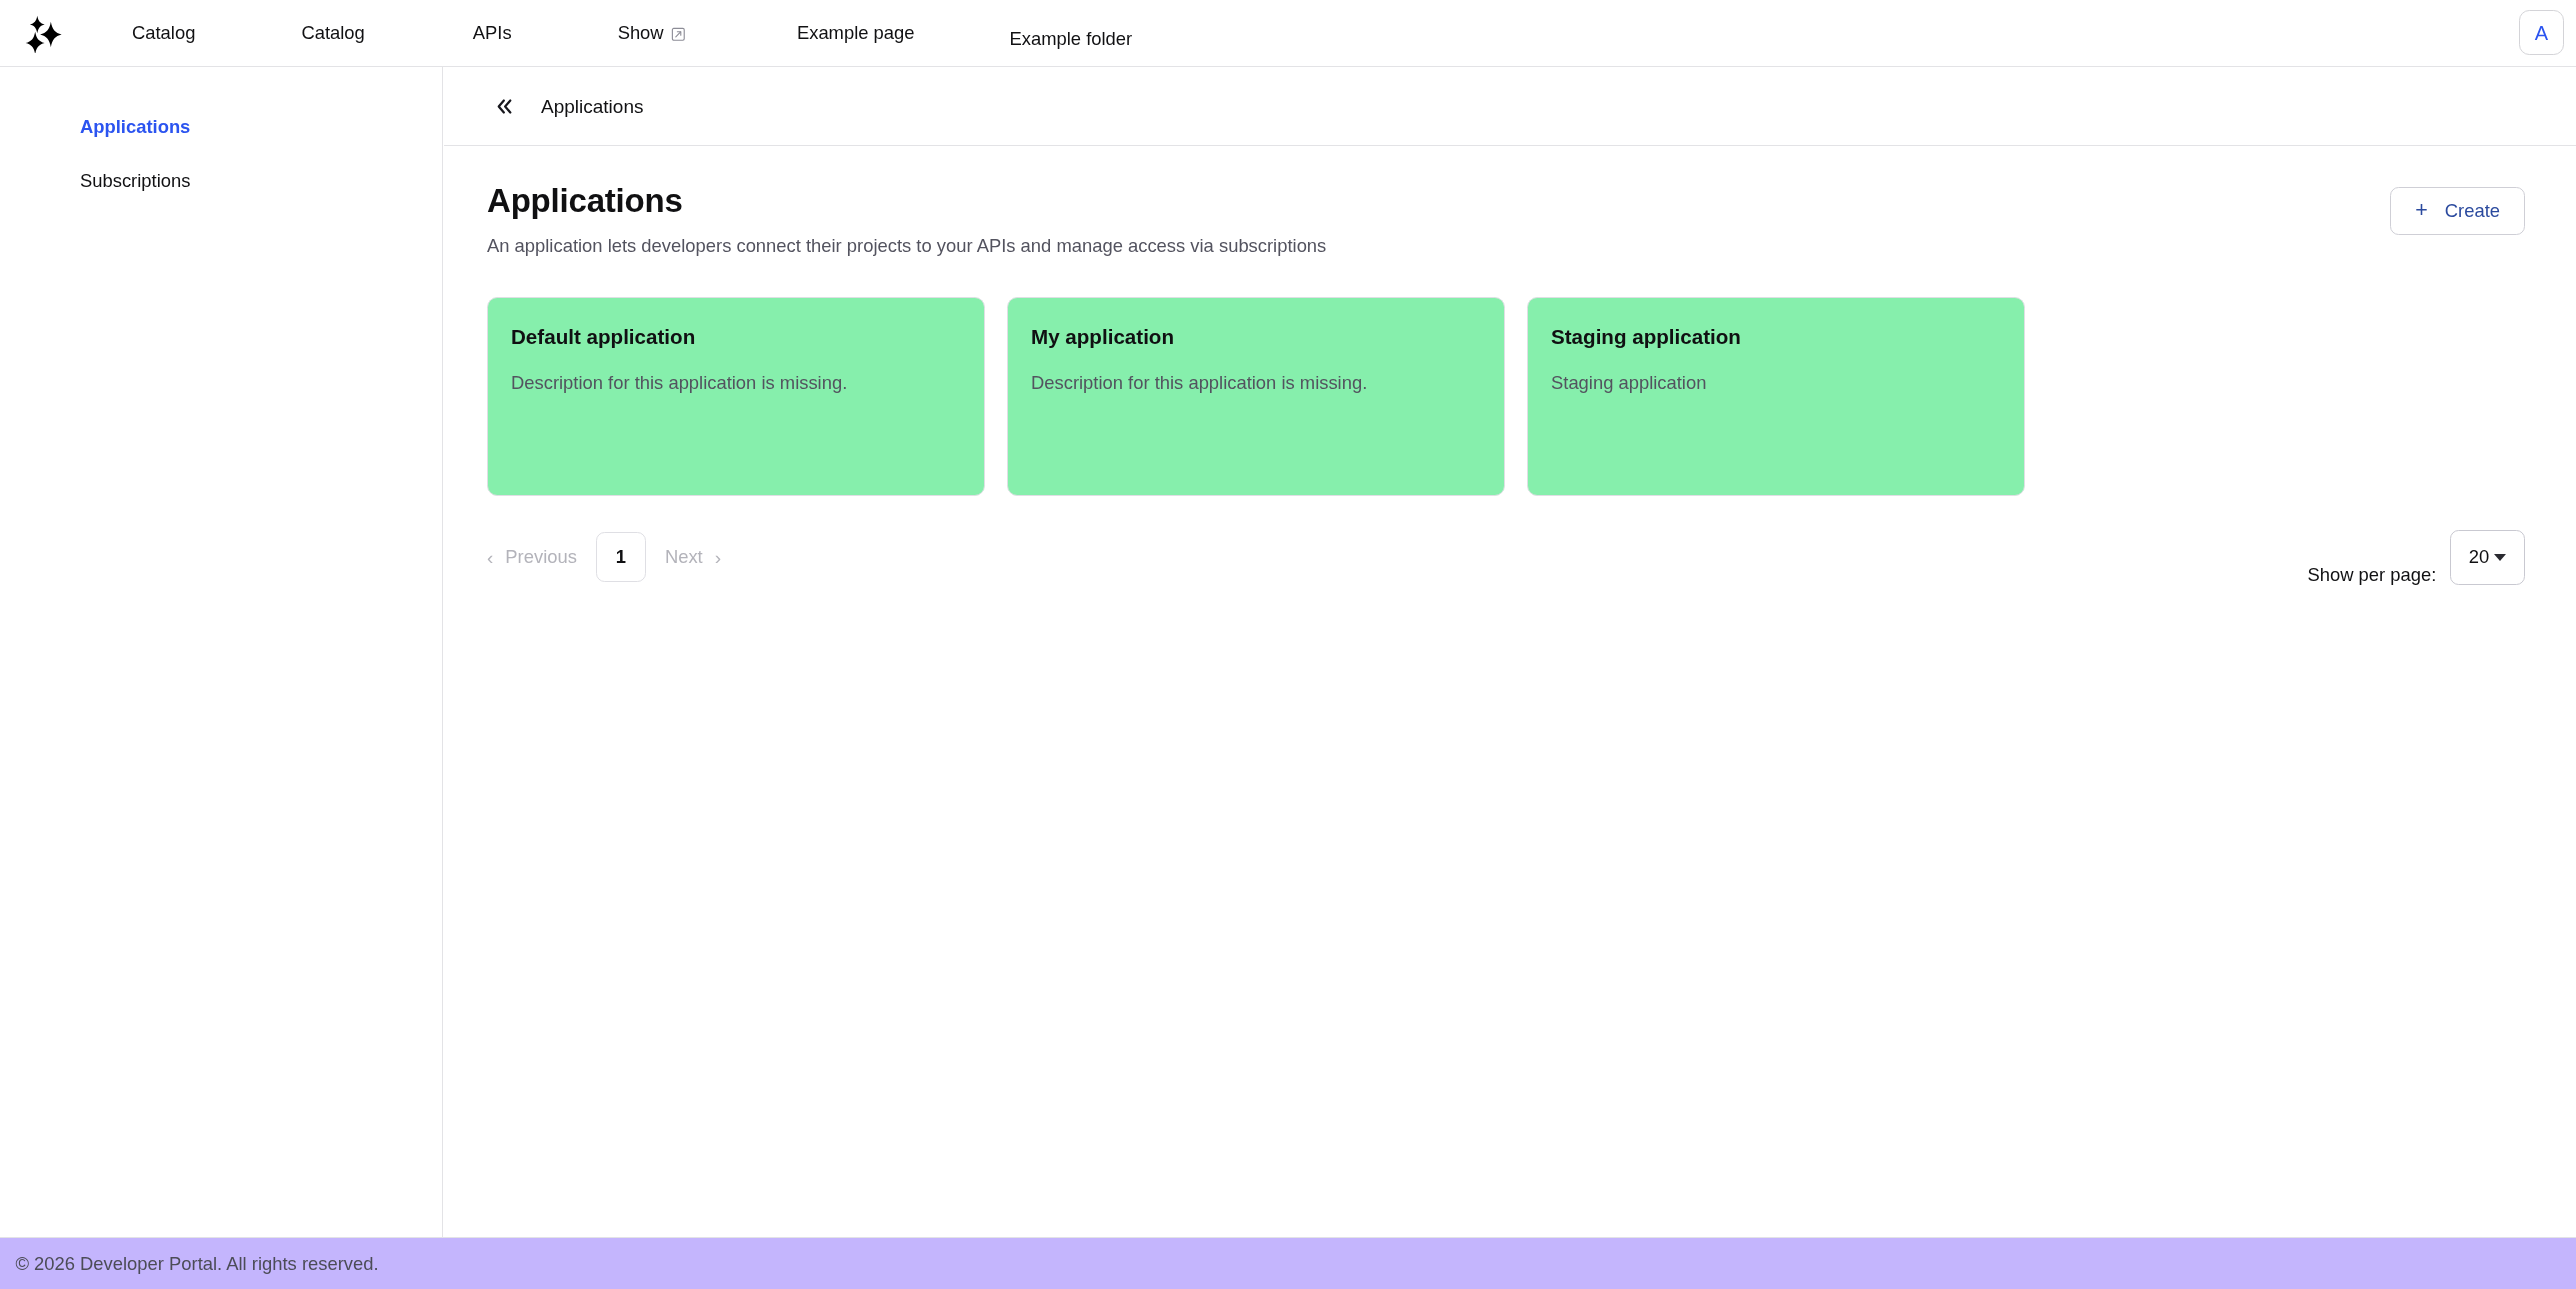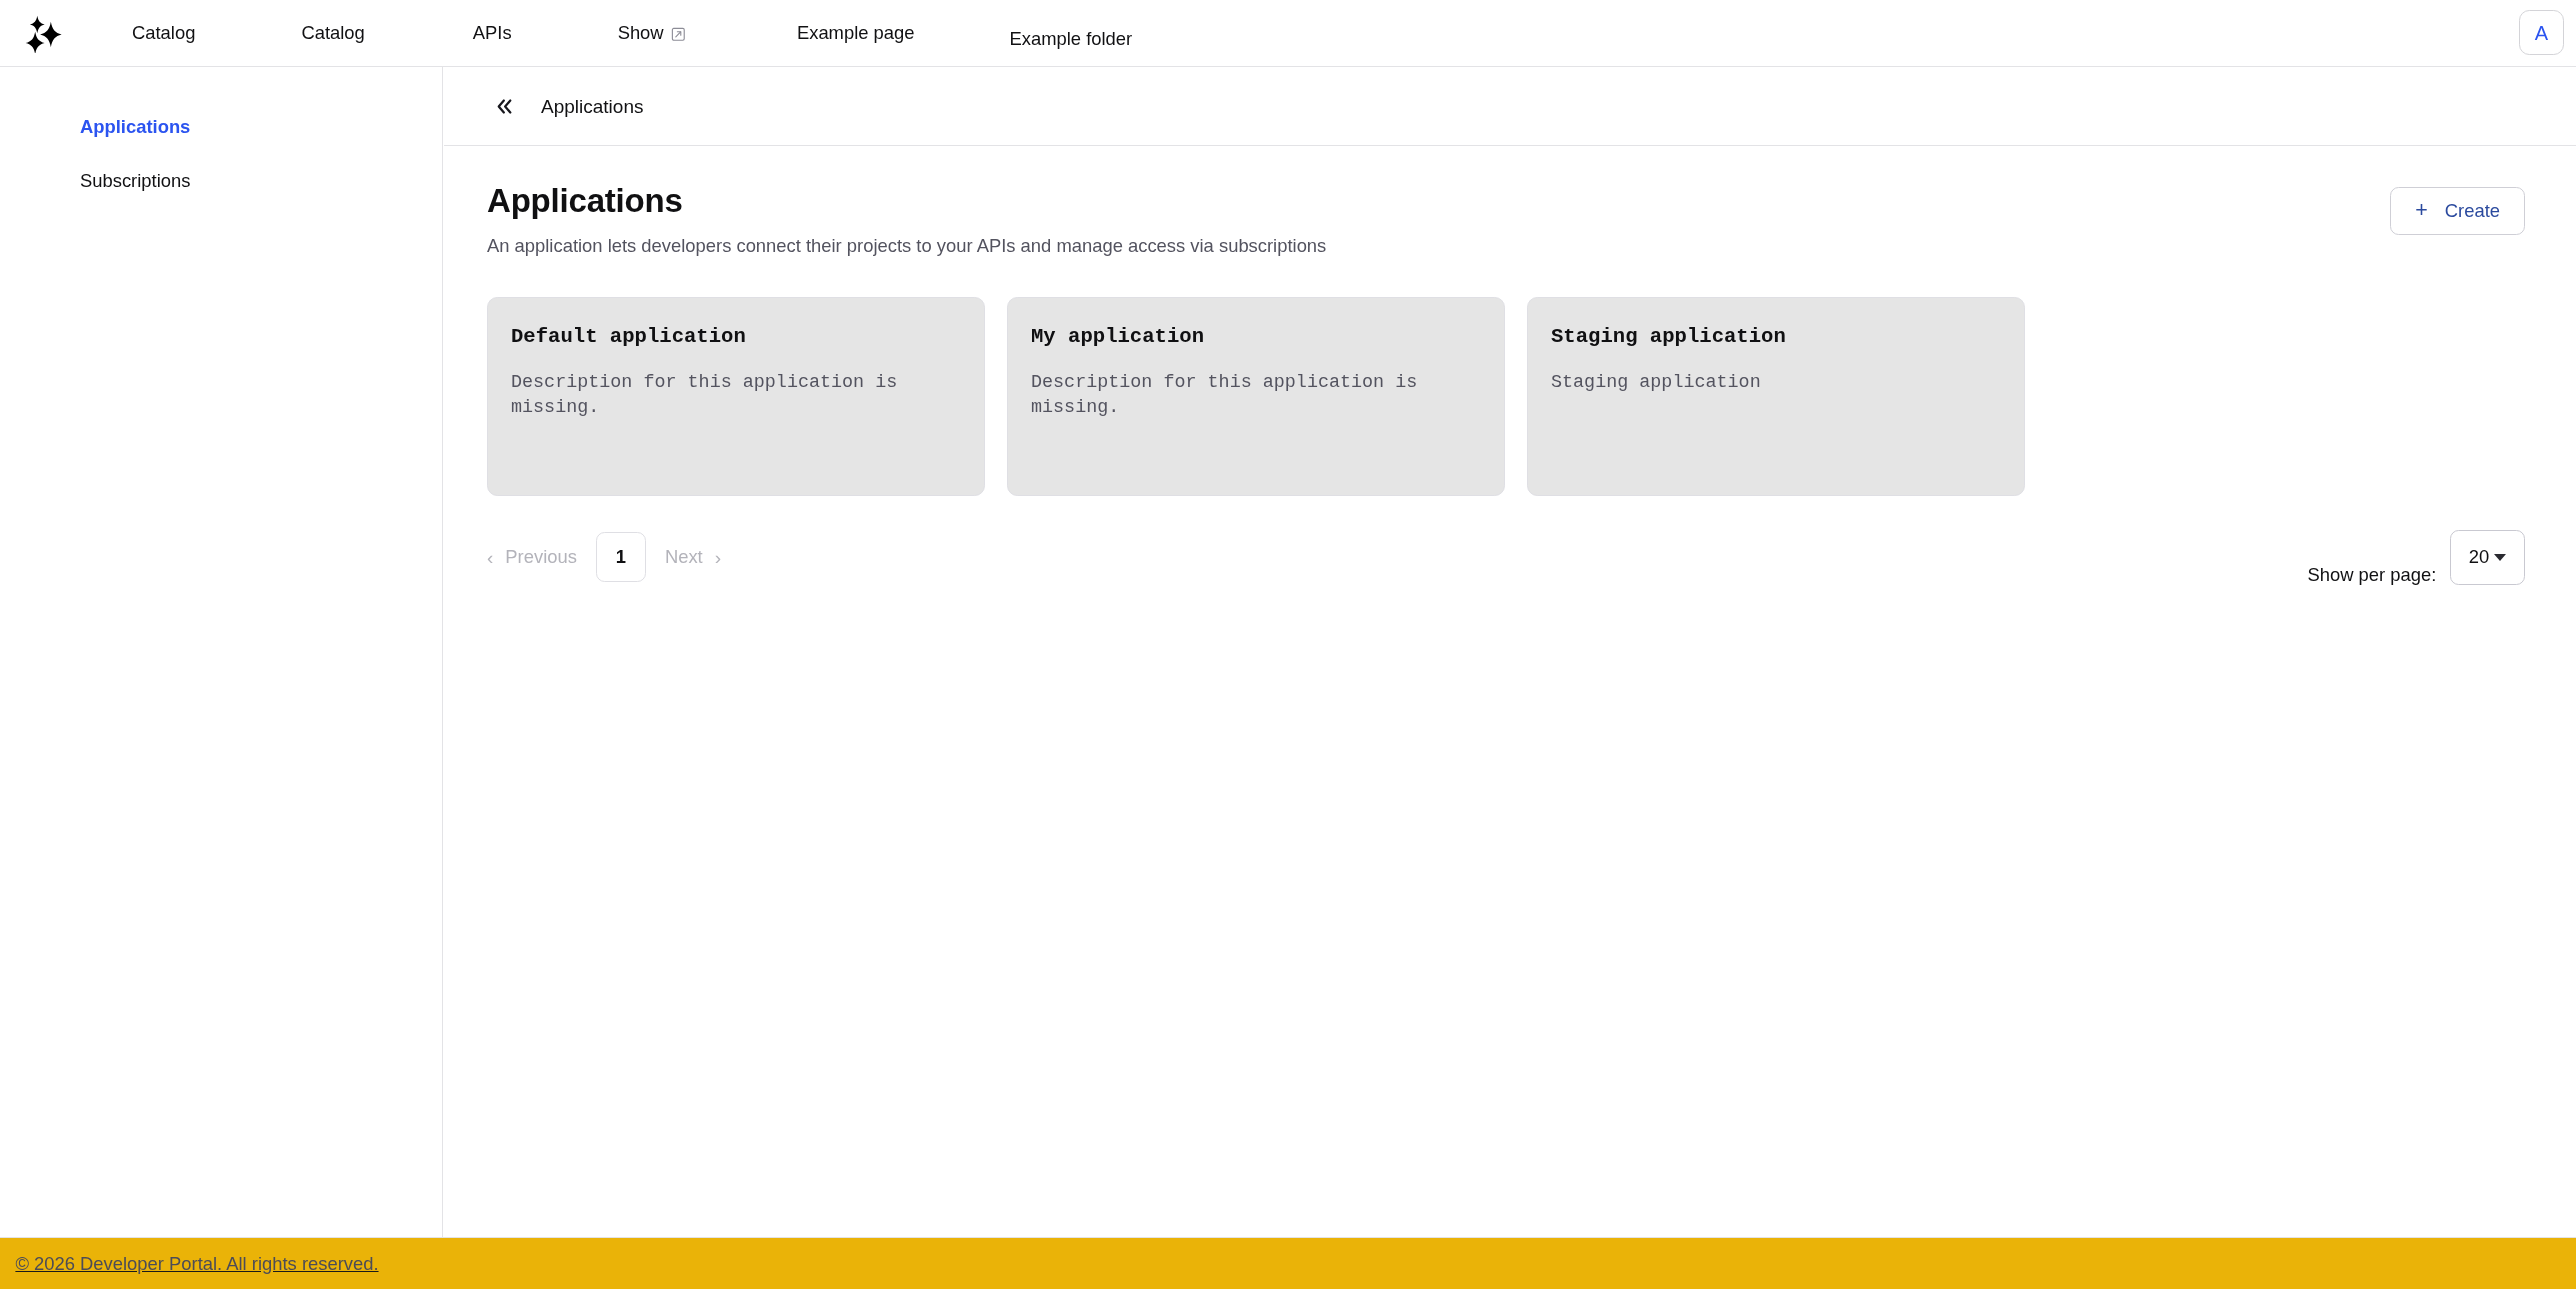--- a/index.html
+++ b/index.html
@@ -190,24 +190,23 @@
   .cards {
     margin-top: 39px;
     display: flex;
     gap: 22px;
   }
   .card {
     width: 498px;
     height: 199px;
     border: 0.9px solid #dfdfe4;
     border-radius: 10.3px;
-    background: #e5e5e5;
+    background: #86efac;
     padding: 27.4px 23px 0 23px;
     cursor: pointer;
-    font-family: Liberation Mono, monospace;
   }
   .card-title {
     font-size: 20.6px;
     font-weight: bold;
     color: #101012;
     line-height: 1.2;
   }
   .card-desc {
     margin-top: 21.4px;
     font-size: 18.4px;
@@ -293,25 +292,24 @@
     display: inline-block;
   }
 
   
   .footer {
     position: absolute;
     top: 1237px; left: 0;
     width: 2576px;
     height: 53px;
     border-top: 0.9px solid #e3e3e6;
-    background: #eab308;
+    background: #c4b5fd;
     display: flex;
     align-items: center;
     padding-left: 15.4px;
-    text-decoration: underline;
   }
   .footer-text {
     font-size: 18.4px;
     color: #4c4c57;
     line-height: 1;
   }
 </style>
 </head>
 <body>
 

